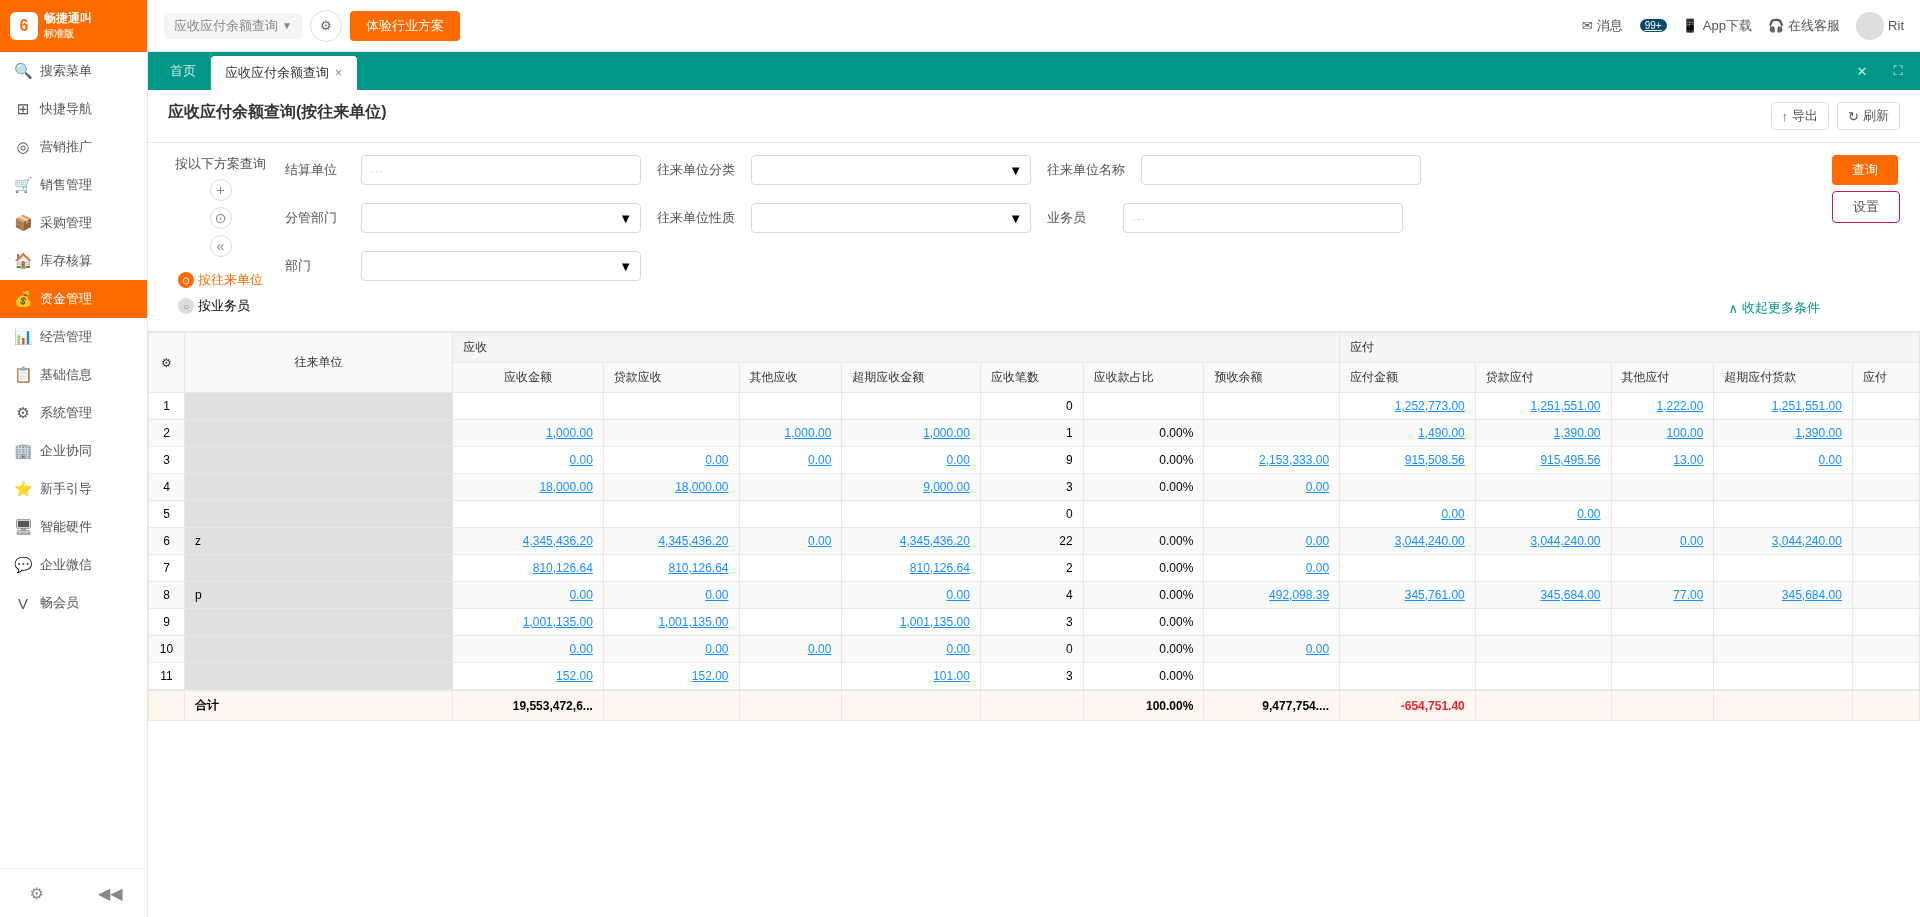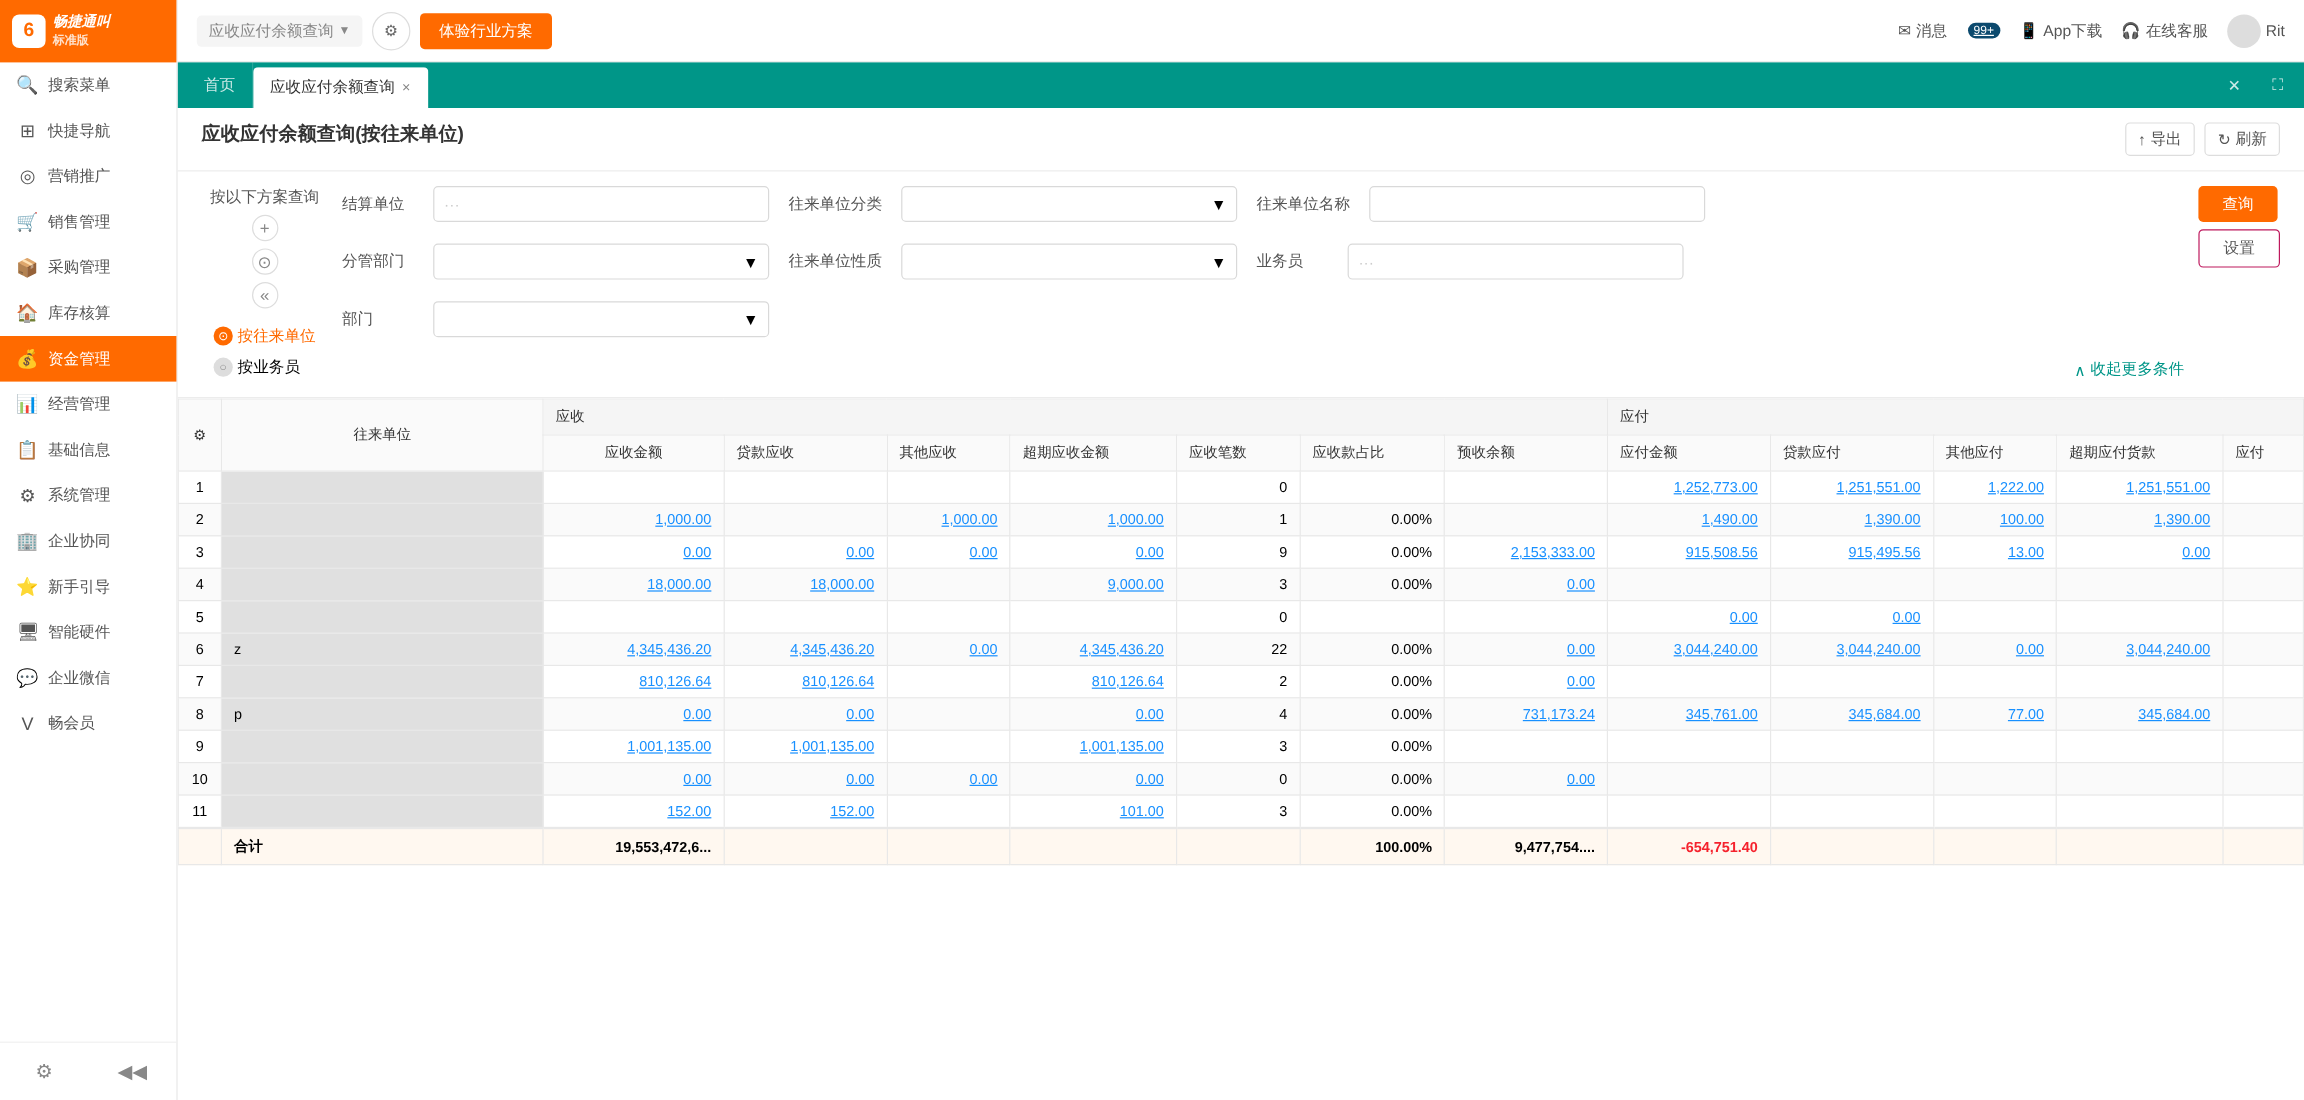--- a/index.html
+++ b/index.html
@@ -28,21 +28,21 @@
       width: 28px; height: 28px;
       background: #fff;
       border-radius: 6px;
       display: flex; align-items: center; justify-content: center;
       color: #ff6a00;
       font-weight: bold;
       font-size: 16px;
       margin-right: 6px;
       flex-shrink: 0;
     }
-    .sidebar-logo .logo-text { font-size: 12px; line-height: 1.3; font-style: italic; }
+    .sidebar-logo .logo-text { font-size: 12px; line-height: 1.3; }
     .sidebar-logo .logo-sub { font-size: 10px; opacity: 0.8; }
     .sidebar-item {
       display: flex;
       align-items: center;
       padding: 10px 14px;
       cursor: pointer;
       color: #555;
       gap: 8px;
       border-radius: 0;
       transition: background 0.15s;
@@ -745,21 +745,21 @@
             </tr>
             <tr>
               <td>8</td>
               <td class="partner-name" style="background: rgb(224, 224, 224); min-width: 180px;">p</td>
               <td class="num-link">0.00</td>
               <td class="num-link">0.00</td>
               <td></td>
               <td class="num-link">0.00</td>
               <td>4</td>
               <td>0.00%</td>
-              <td class="num-link">731,173.24</td>
+              <td class="num-link">492,098.39</td>
               <td class="num-link">345,761.00</td>
               <td class="num-link">345,684.00</td>
               <td class="num-link">77.00</td>
               <td class="num-link">345,684.00</td>
               <td></td>
             </tr>
             <tr>
               <td>9</td>
               <td class="partner-name" style="background: rgb(224, 224, 224); min-width: 180px;"></td>
               <td class="num-link">1,001,135.00</td>

